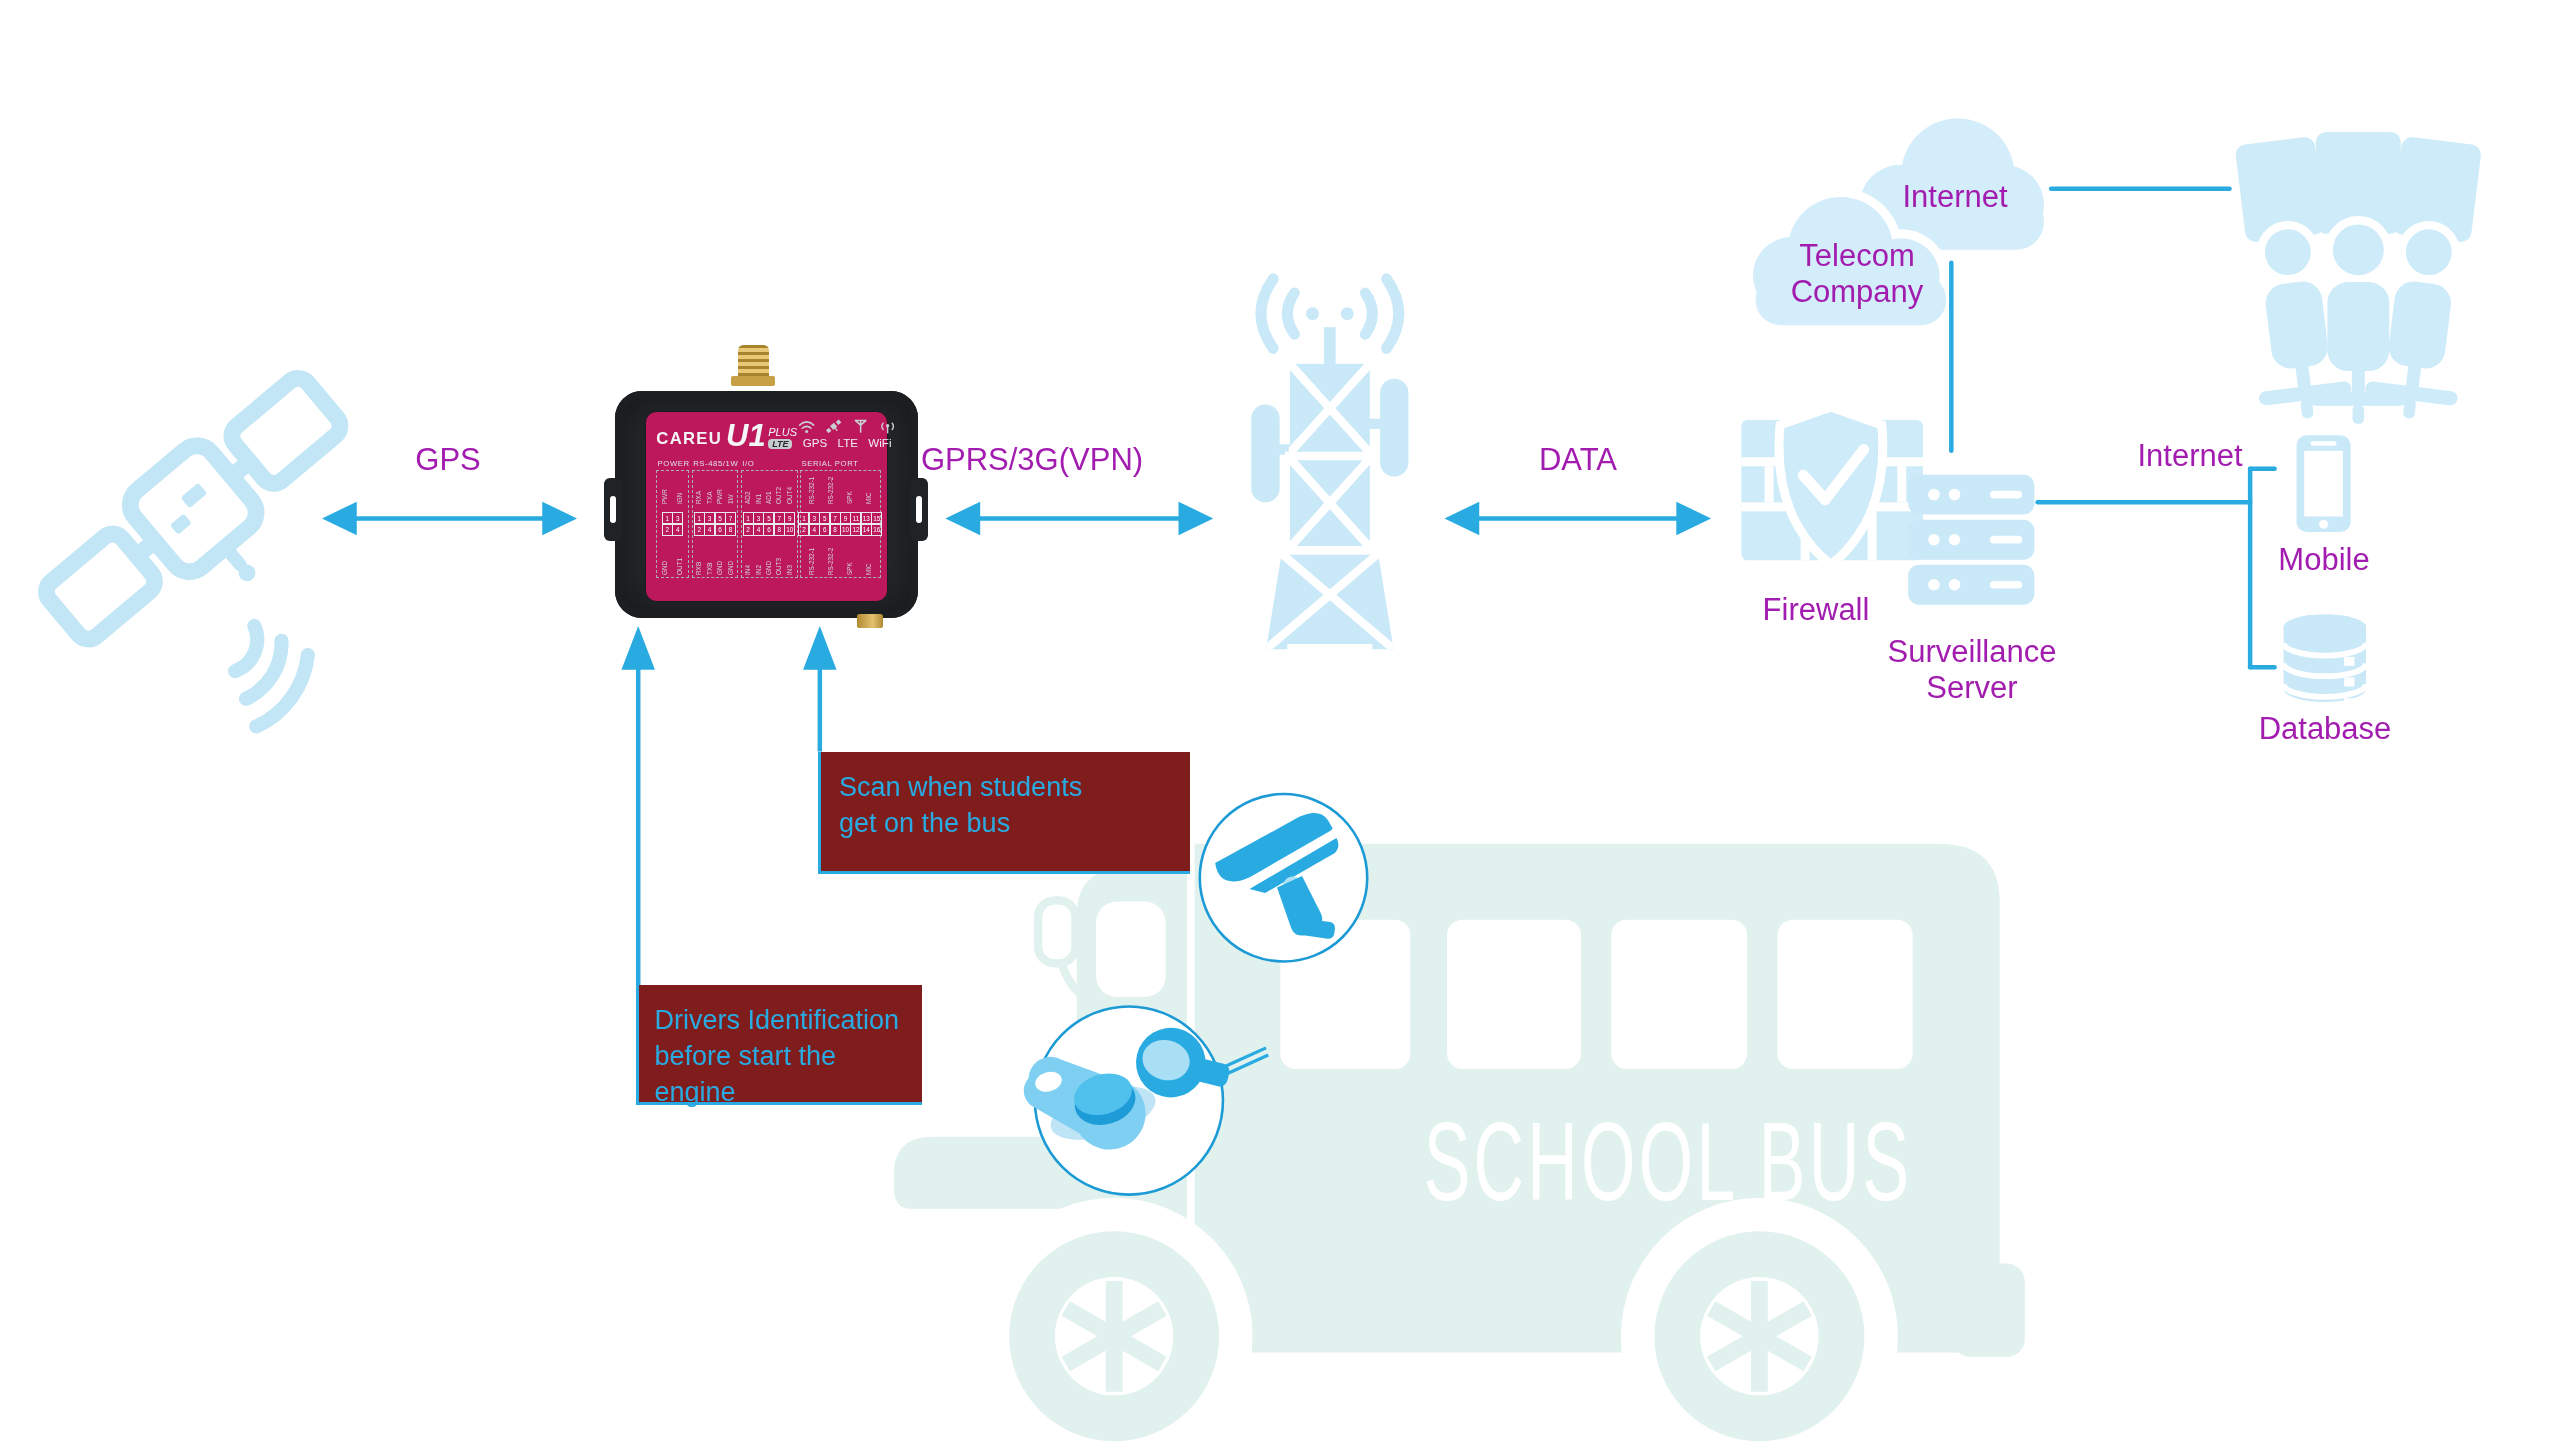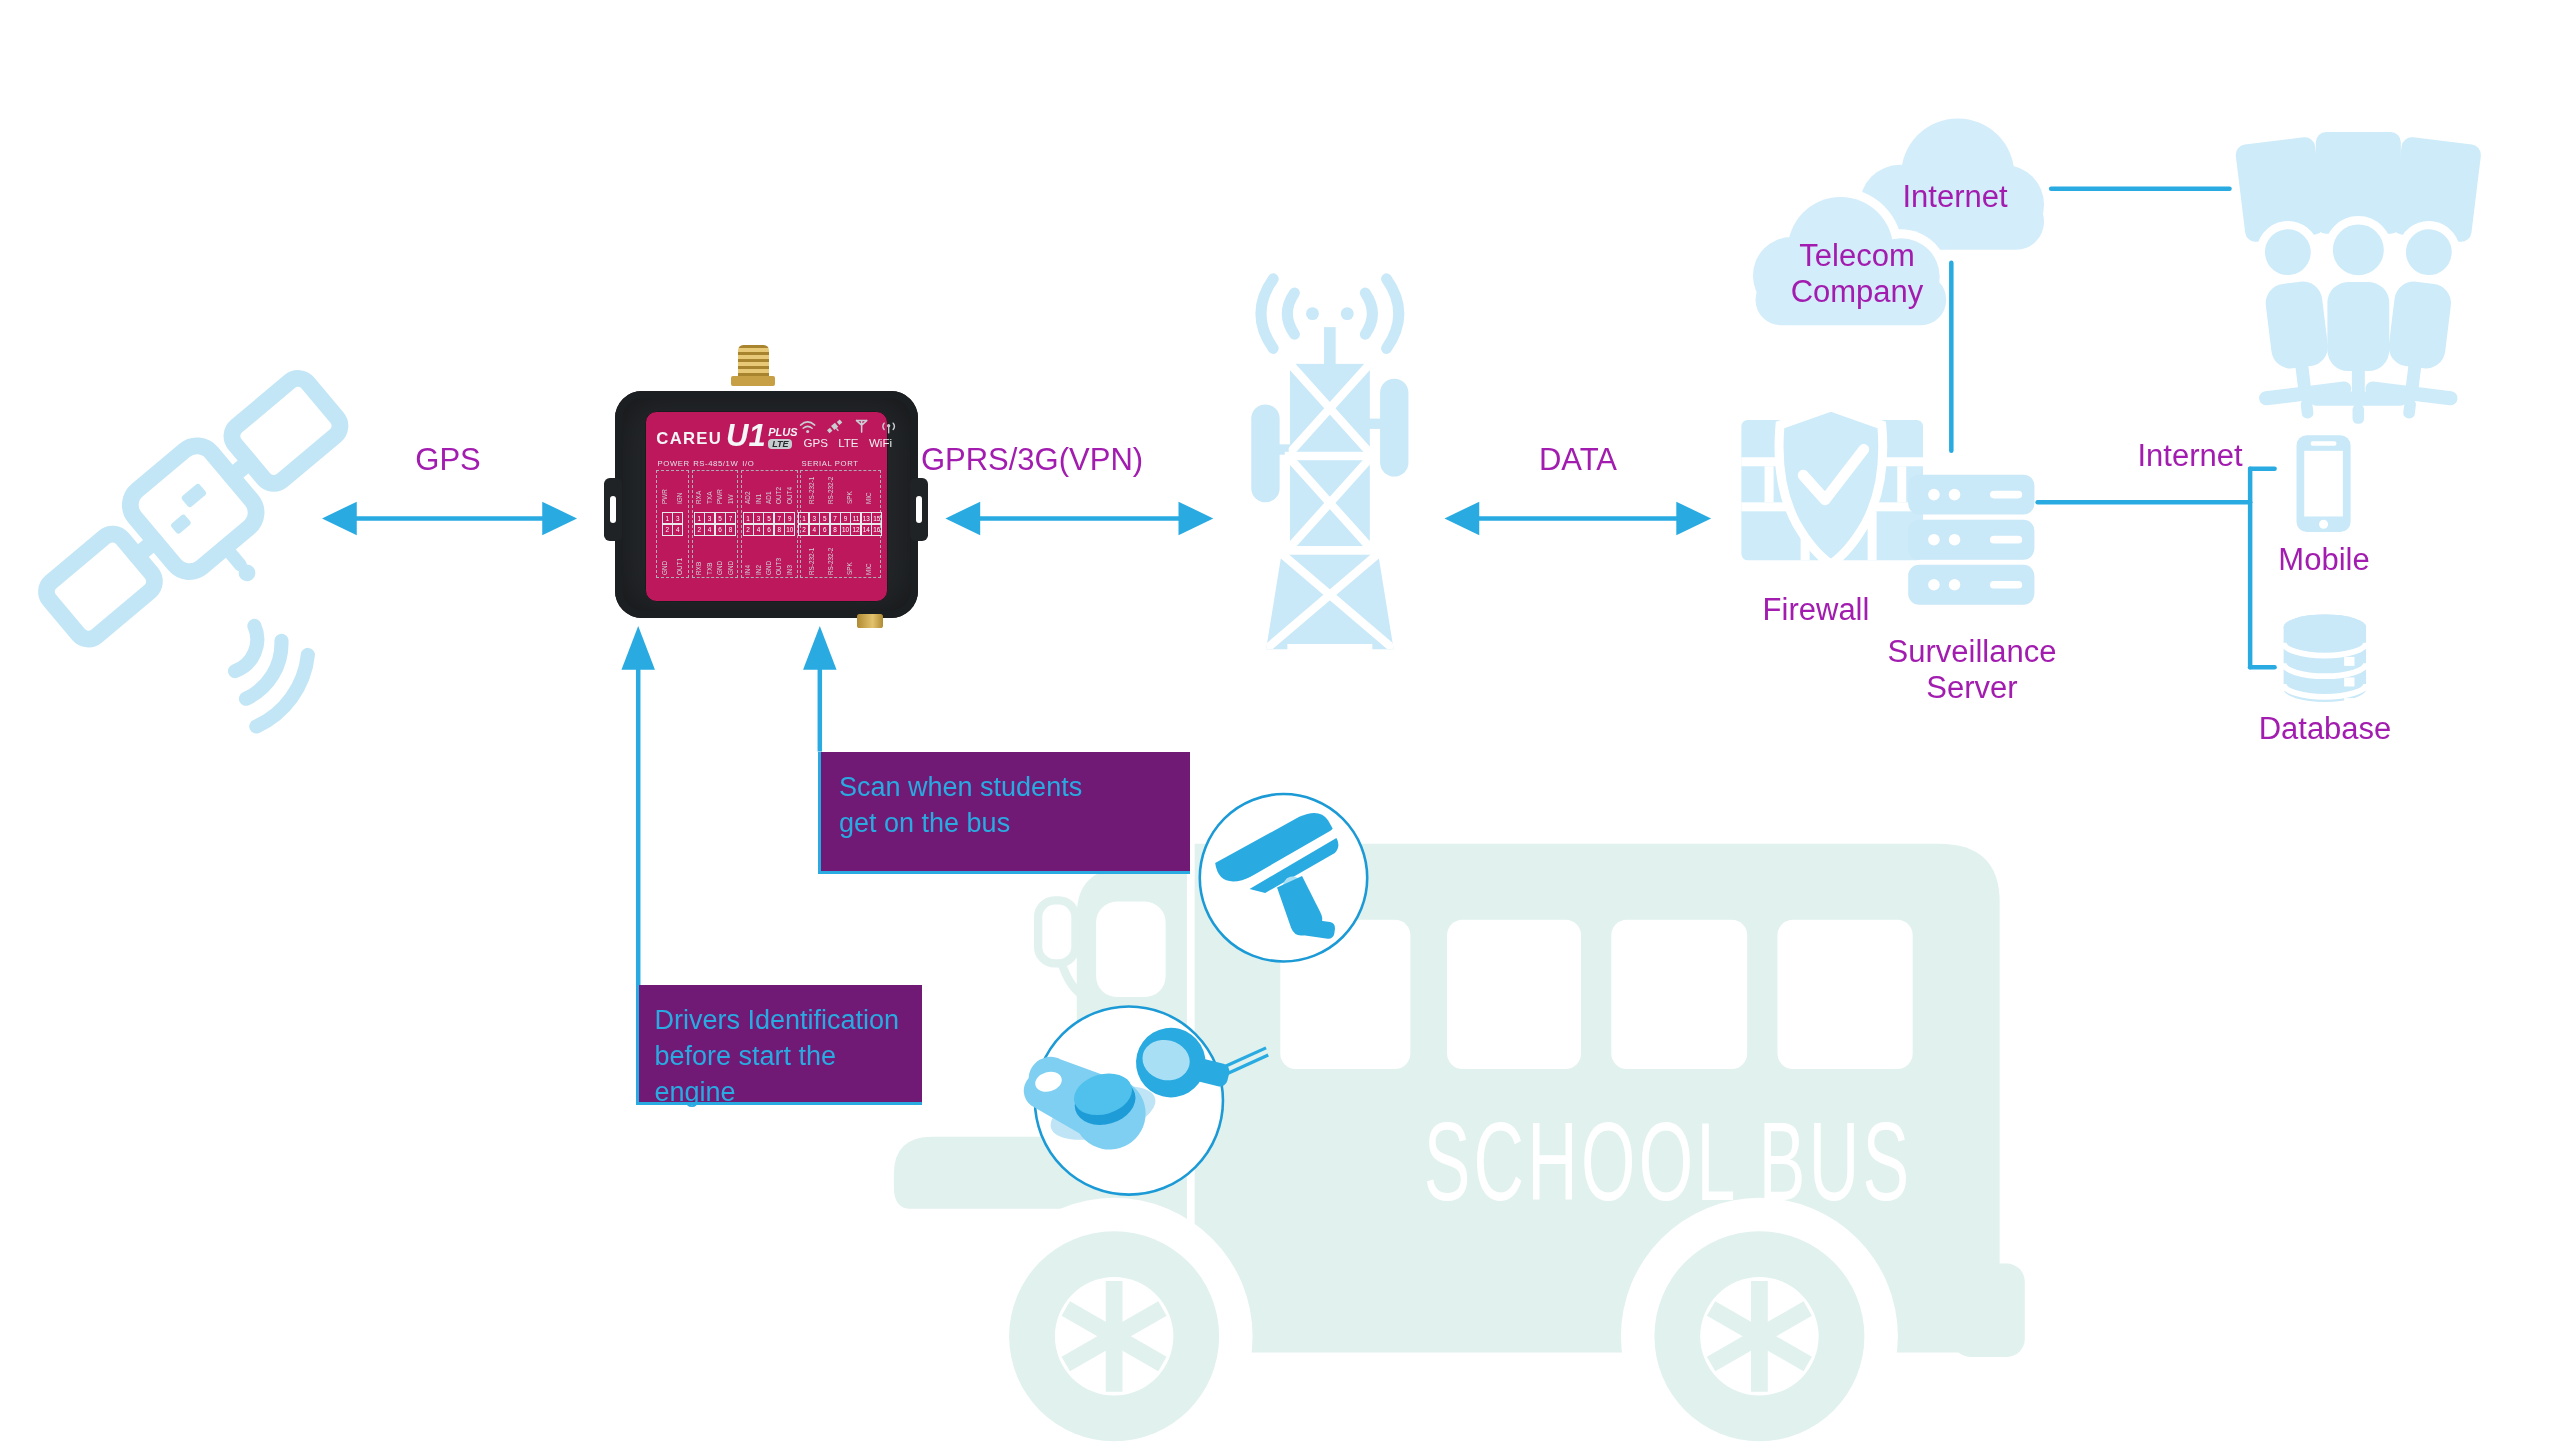--- a/index.html
+++ b/index.html
@@ -3,21 +3,21 @@
 <meta charset="utf-8">
 <style>
   html,body{margin:0;padding:0;background:#ffffff;}
   .canvas{position:relative;width:2576px;height:1449px;overflow:hidden;background:#fff;
           font-family:"Liberation Sans",sans-serif;}
   .layer{position:absolute;left:0;top:0;}
   
   .lbl{position:absolute;transform:translateX(-50%);color:#a21caf;font-size:31px;
        line-height:36px;white-space:nowrap;text-align:center;}
   
-  .callout{position:absolute;background:#701a75;border-left:3.9px solid #29ABE2;
+  .callout{position:absolute;background:#7f1d1d;border-left:3.9px solid #29ABE2;
            border-bottom:3.9px solid #29ABE2;color:#29ABE2;font-size:27px;line-height:36px;
            box-sizing:border-box;}
   .callout .txt{padding:16.7px 0 0 18px;}
   
   .busword{position:absolute;left:1668px;top:1098px;transform:translateX(-50%) scaleX(.63);
            transform-origin:center top;color:#ffffff;font-size:111px;letter-spacing:5.2px;
            white-space:nowrap;font-weight:400;}
   
   .device{position:absolute;left:605px;top:341px;width:322px;height:283px;}
   .dev-ant{position:absolute;left:133px;top:3.9px;width:31px;height:32px;border-radius:5.2px 5.2px 0 0;
@@ -28,21 +28,21 @@
   .dev-ear{position:absolute;top:137px;width:18px;height:63px;background:#202326;border-radius:5.8px;}
   .dev-ear .hole{position:absolute;left:5.8px;top:18px;width:6.4px;height:27px;background:#fff;border-radius:3.2px;}
   .dev-sma{position:absolute;left:252px;top:273px;width:26px;height:14px;border-radius:2.6px;
            background:linear-gradient(90deg,#b08a33,#e3c26e 60%,#b08a33);}
   .panel{position:absolute;left:40px;top:70px;width:243px;height:191px;background:#be185d;
          border-radius:11.6px;border:1.9px solid #191b1d;box-sizing:border-box;padding:6.4px 9px 5.2px 10.3px;color:#fff;}
   .brandrow{display:flex;align-items:flex-end;}
   .brand{font-size:16.7px;font-weight:bold;letter-spacing:1.3px;color:#f3f5f6;}
   .model{font-size:31px;line-height:26px;font-weight:bold;font-style:italic;color:#f3f5f6;margin-left:3.9px;}
   .plusbox{display:flex;flex-direction:column;align-items:flex-start;margin-left:2.6px;}
-  .plus{font-size:11px;font-weight:bold;font-style:italic;color:#f3f5f6;}
+  .plus{font-size:11px;font-weight:normal;font-style:italic;color:#f3f5f6;}
   .badge{font-size:9px;font-weight:bold;font-style:italic;background:#c6cbd0;color:#26292c;
          border-radius:3.9px;padding:0 3.9px;margin-top:1.3px;}
   .radios{margin-left:auto;display:flex;flex-direction:column;align-items:center;}
   .glyphs{display:flex;gap:7.7px;}
   .radlabels{display:flex;gap:10.3px;margin-top:1.3px;}
   .radlabels span{font-size:11.6px;color:#eef1f2;}
   .secrow{display:flex;gap:2.6px;margin-top:10px;}
   .section{display:flex;flex-direction:column;}
   .sec-title{font-size:7.7px;color:#dfe3e6;letter-spacing:0.6px;margin:0 0 1.9px 1.3px;white-space:nowrap;}
   .pins{border:1.3px dashed #a9afb4;flex:1;display:flex;flex-direction:column;justify-content:space-between;

